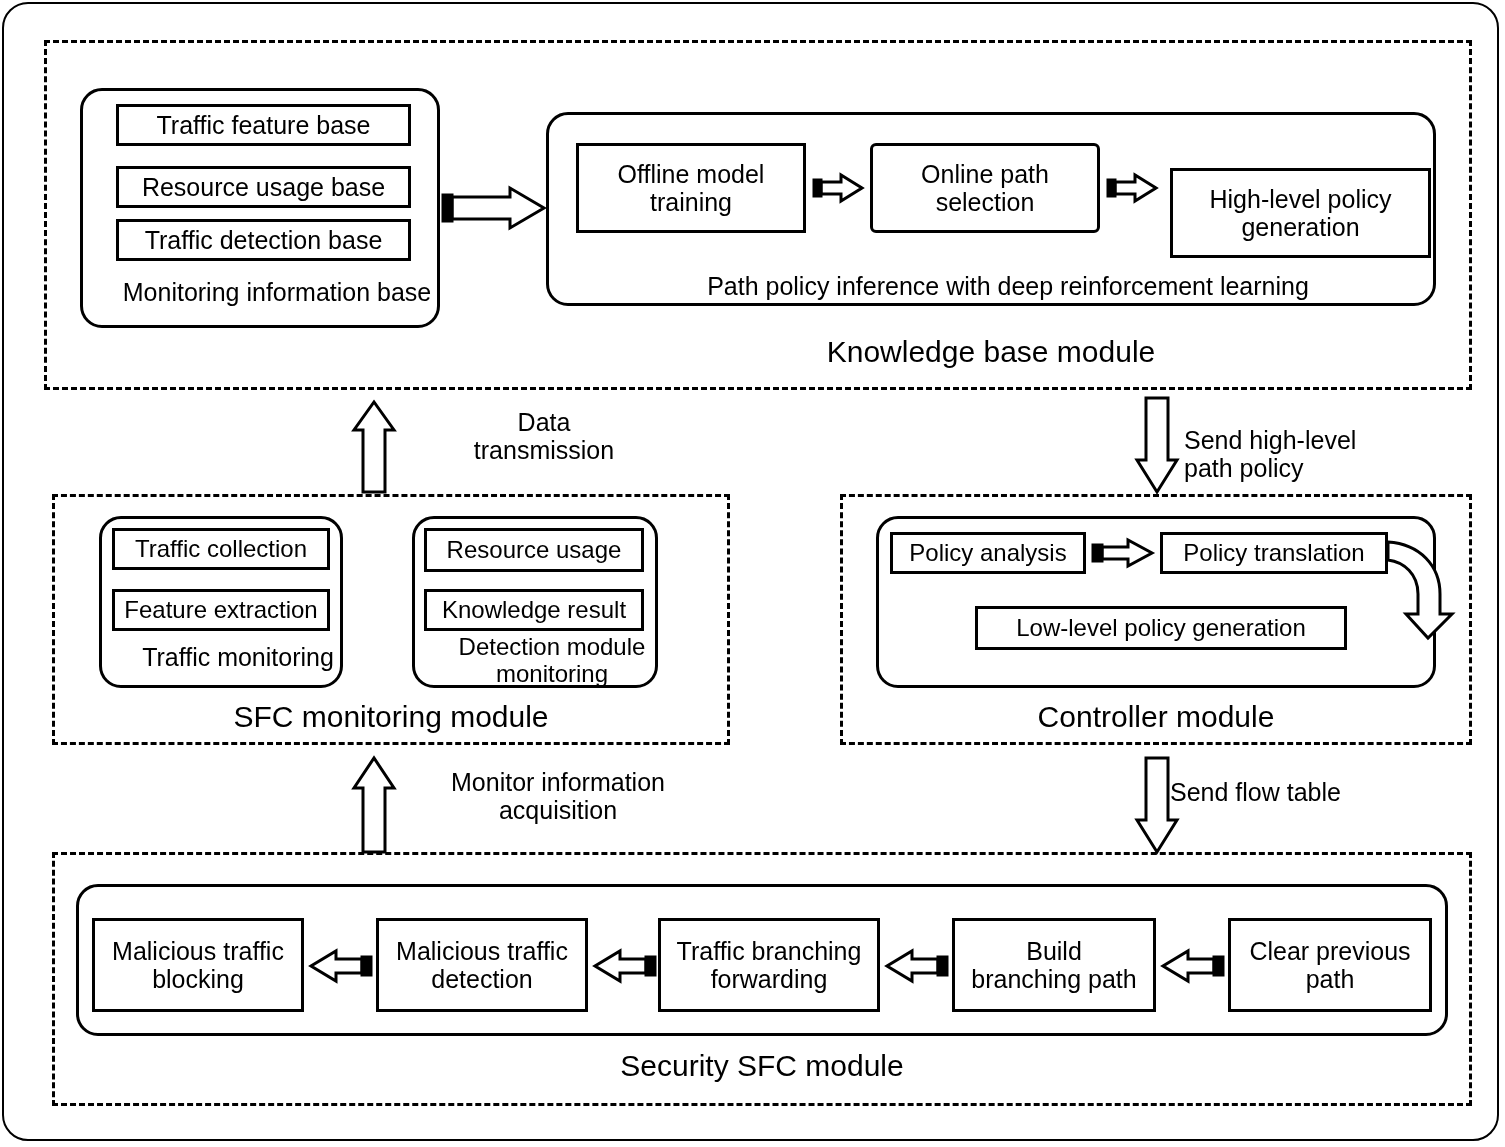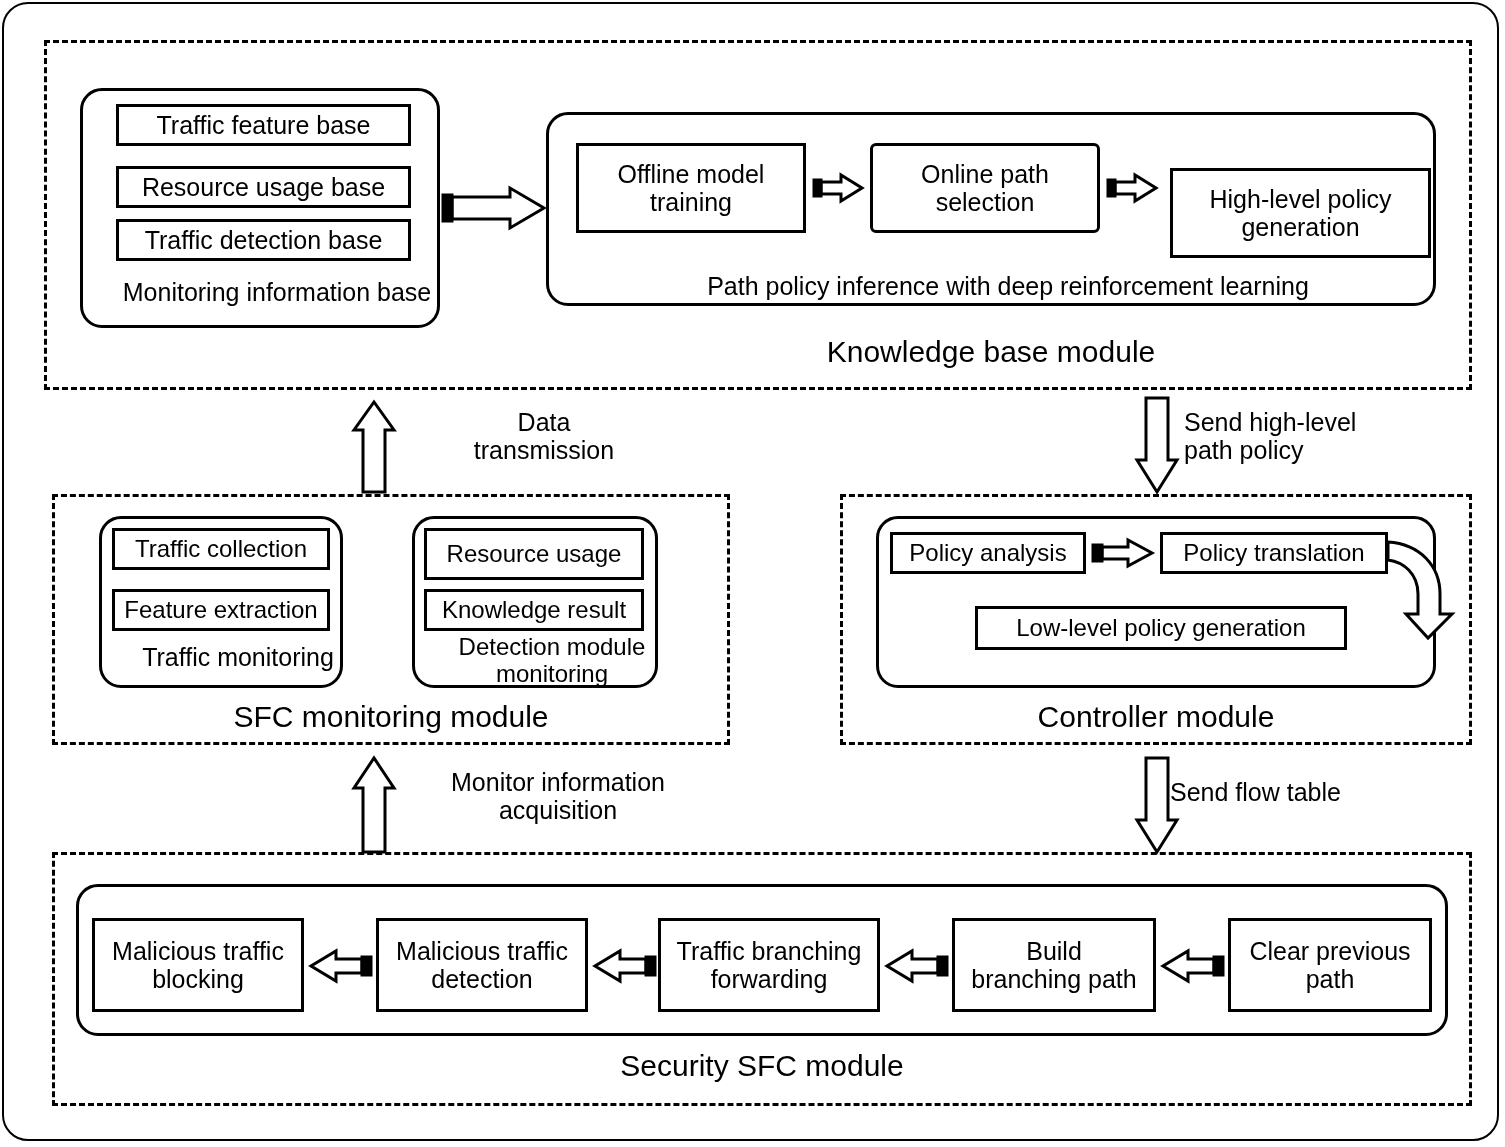--- a/index.html
+++ b/index.html
@@ -130,32 +130,32 @@
 
   <svg class="arrow-svg" style="left:352px; top:400px; width:44px; height:94px;" viewBox="0 0 44 94">
     <polygon points="11,92 11,30 2,30 22,2 42,30 33,30 33,92"></polygon>
   </svg>
   <div class="caption edge-label" style="left:404px; top:408px; width:280px; text-align:center;">Data
 transmission</div>
 
   <svg class="arrow-svg" style="left:1135px; top:396px; width:44px; height:98px;" viewBox="0 0 44 98">
     <polygon points="11,2 11,64 2,64 22,96 42,64 33,64 33,2"></polygon>
   </svg>
-  <div class="caption edge-label" style="left:1168px; top:408px; width:300px;padding-left:16px;">Send high-level
+  <div class="caption edge-label" style="left:1168px; top:426px; width:300px;padding-left:16px;">Send high-level
 path policy</div>
 
   <div class="module" style="left:52px; top:494px; width:678px; height:251px;"></div>
 
   <div class="group" style="left:99px; top:516px; width:244px; height:172px;"></div>
   <div class="node small" style="left:112px; top:528px; width:218px; height:42px;">Traffic collection</div>
   <div class="node small" style="left:112px; top:589px; width:218px; height:42px;">Feature extraction</div>
   <div class="caption group-title" style="left:99px; top:643px; width:244px;">Traffic monitoring</div>
 
   <div class="group" style="left:412px; top:516px; width:246px; height:172px;"></div>
-  <div class="node small" style="left:424px; top:528px; width:220px; height:52px;">Resource usage</div>
+  <div class="node small" style="left:424px; top:528px; width:220px; height:44px;">Resource usage</div>
   <div class="node small" style="left:424px; top:589px; width:220px; height:42px;">Knowledge result</div>
   <div class="caption group-title" style="left:412px; top:634px; width:246px; font-size:24px;">Detection module
 monitoring</div>
 
   <div class="caption module-title" style="left:52px; top:700px; width:678px;">SFC monitoring module</div>
 
   <div class="module" style="left:840px; top:494px; width:632px; height:251px;"></div>
 
   <div class="group" style="left:876px; top:516px; width:560px; height:172px;"></div>
 

